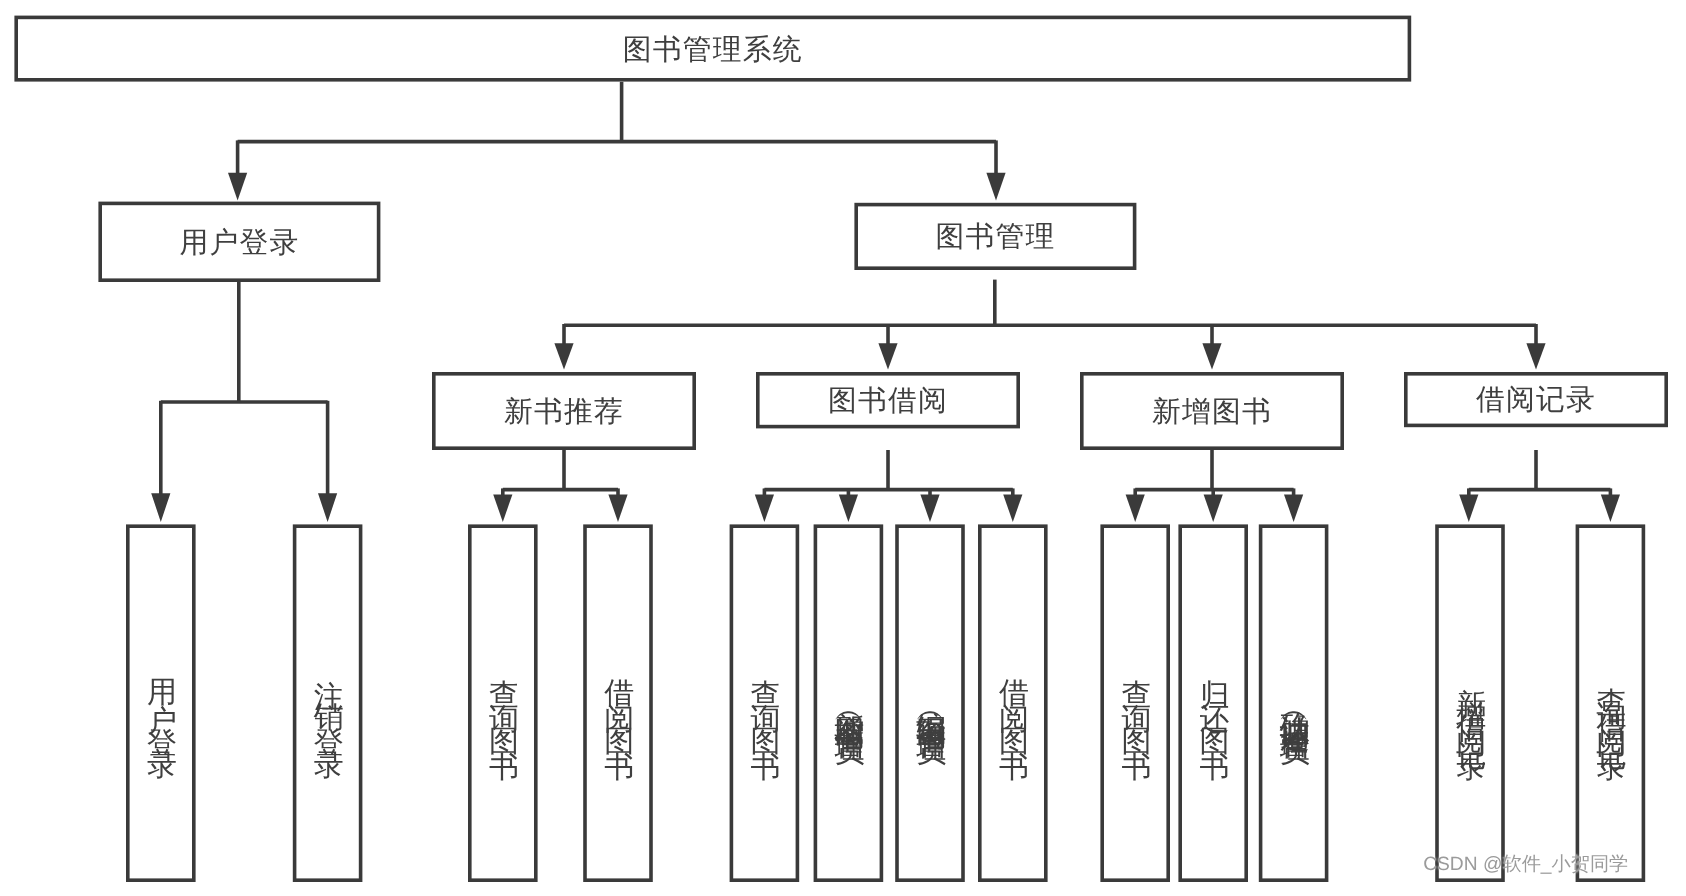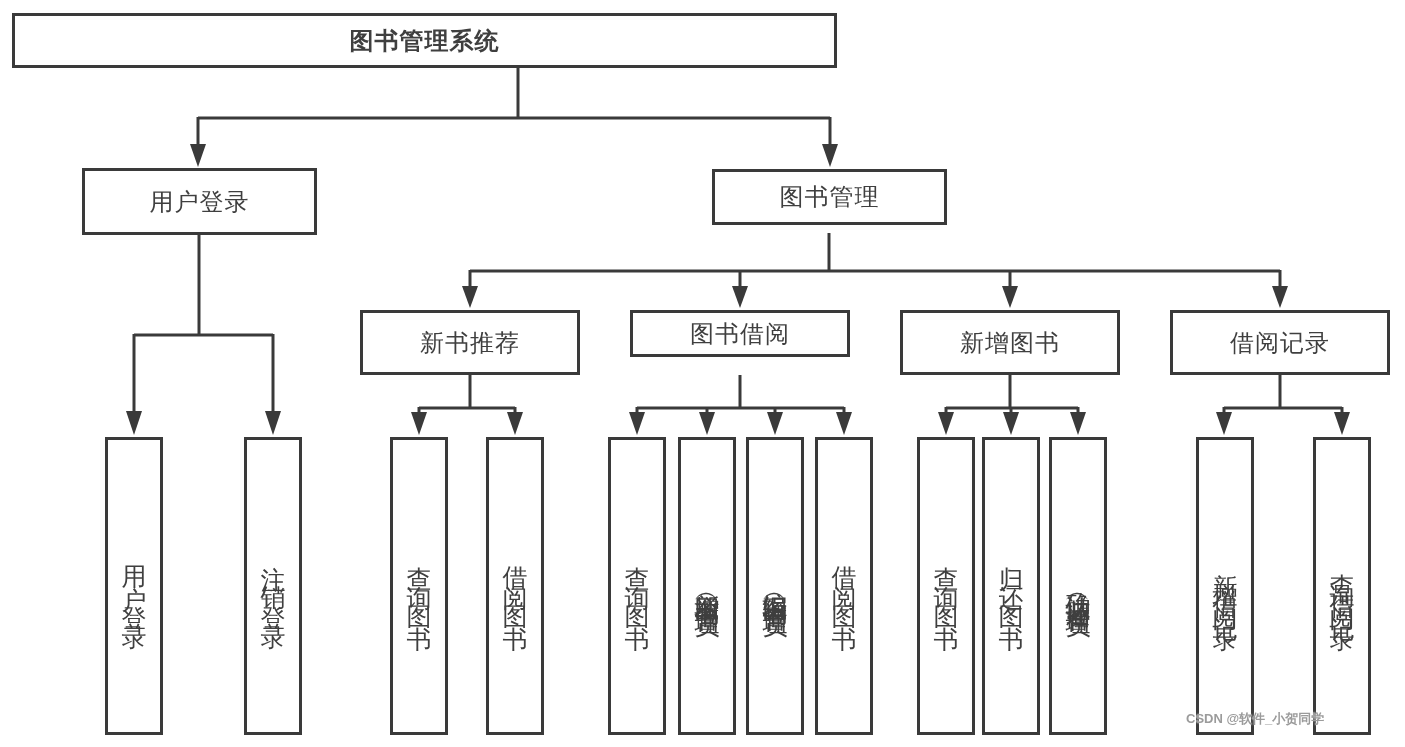--- a/index.html
+++ b/index.html
@@ -50,26 +50,25 @@
     line-height: 1;
     white-space: nowrap;
   }
   .ls4 { letter-spacing: 20px; }
   .ls6 { letter-spacing: 11px; }
   .ls9 { letter-spacing: 3px; }
   .watermark {
     position: absolute;
     left: 1186px;
     top: 710px;
-    font-size: 13px;
+    font-size: 16px;
     color: #9b9b9b;
     text-shadow: 0 0 2px #ffffff;
     z-index: 5;
     white-space: nowrap;
-    font-weight: bold;
   }
   svg line { stroke: #3a3a3a; stroke-width: 3; }
   svg polygon { fill: #3a3a3a; }
 </style>
 </head>
 <body>
 
 <div class="stage">
 
   <svg class="connectors" viewBox="0 0 1405 747">
@@ -141,41 +140,41 @@
     <g>
       <line x1="1280" y1="375" x2="1280" y2="408"></line>
       <line x1="1224" y1="408" x2="1342" y2="408"></line>
       <line x1="1224" y1="407" x2="1224" y2="414"></line>
       <polygon points="1216,412 1232,412 1224,435"></polygon>
       <line x1="1342" y1="407" x2="1342" y2="414"></line>
       <polygon points="1334,412 1350,412 1342,435"></polygon>
     </g>
   </svg>
 
-  <div class="hbox" style="left:12px; top:13px; width:825px; height:55px;font-weight:bold;">
+  <div class="hbox" style="left:12px; top:13px; width:1164px; height:55px;">
     <span>图书管理系统</span>
   </div>
 
   <div class="hbox" style="left:82px; top:168px; width:235px; height:67px;">
     <span>用户登录</span>
   </div>
   <div class="hbox" style="left:712px; top:169px; width:235px; height:56px;">
     <span>图书管理</span>
   </div>
 
   <div class="hbox" style="left:360px; top:310px; width:220px; height:65px;justify-content:center;">
     <span>新书推荐</span>
   </div>
   <div class="hbox" style="left:630px; top:310px; width:220px; height:47px;align-items:center;">
     <span>图书借阅</span>
   </div>
   <div class="hbox" style="left:900px; top:310px; width:220px; height:65px;">
     <span>新增图书</span>
   </div>
-  <div class="hbox" style="left:1170px; top:310px; width:220px; height:65px;">
+  <div class="hbox" style="left:1170px; top:310px; width:220px; height:46px;">
     <span>借阅记录</span>
   </div>
 
   <div class="vbox" style="left:105px;">
     <span class="vlabel ls4">用户登录</span>
   </div>
   <div class="vbox" style="left:244px;">
     <span class="vlabel ls4">注销登录</span>
   </div>
 

